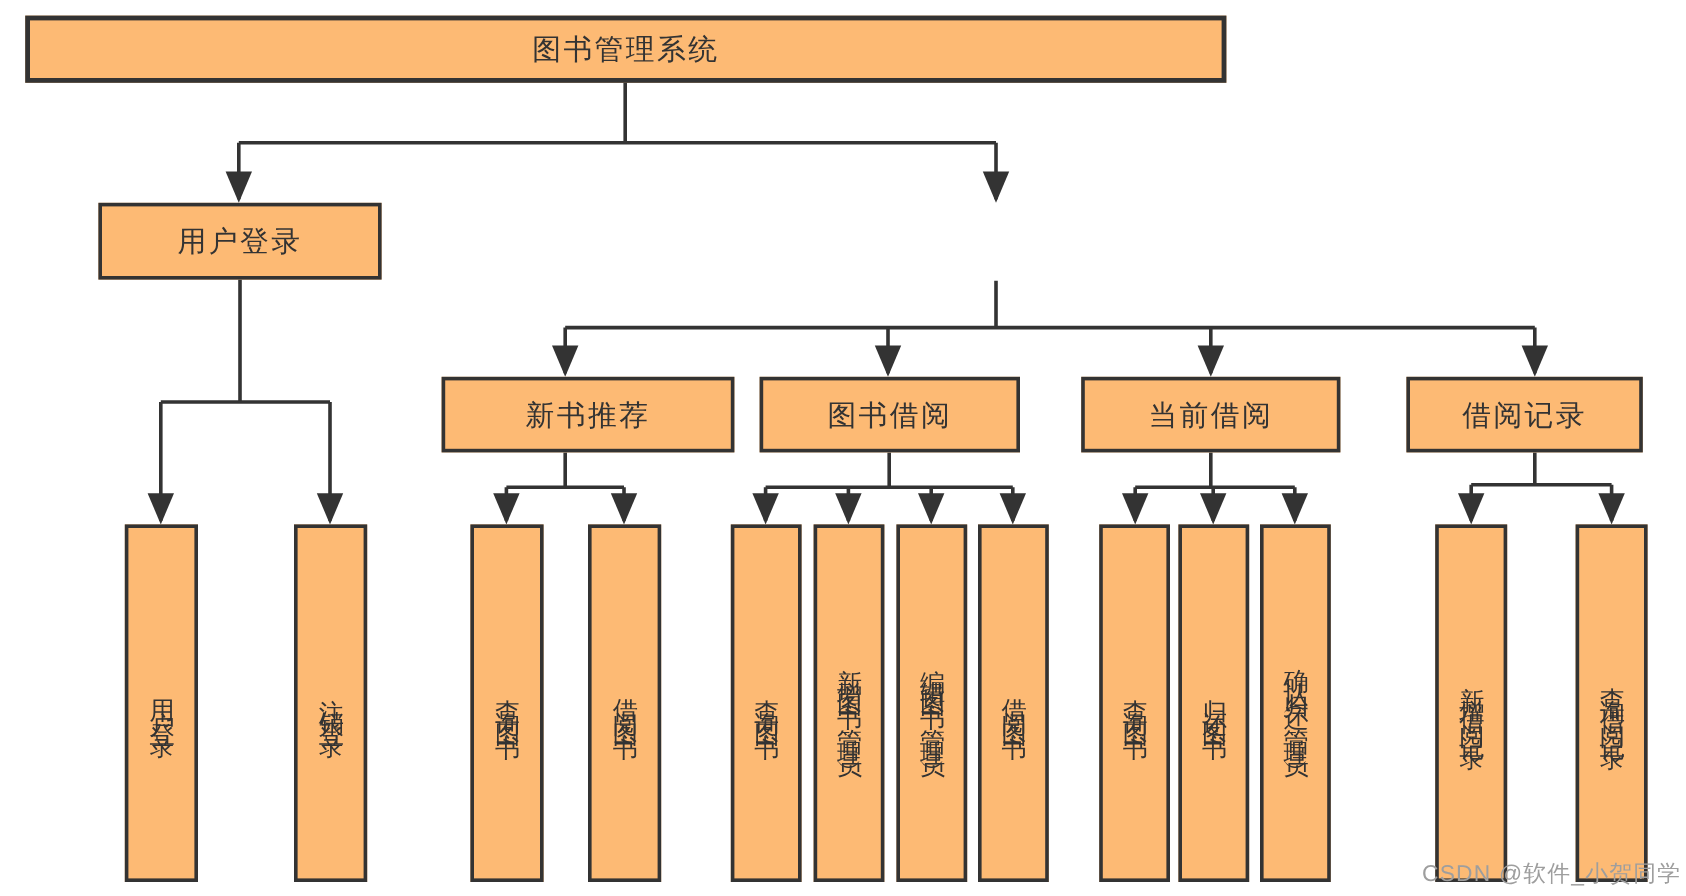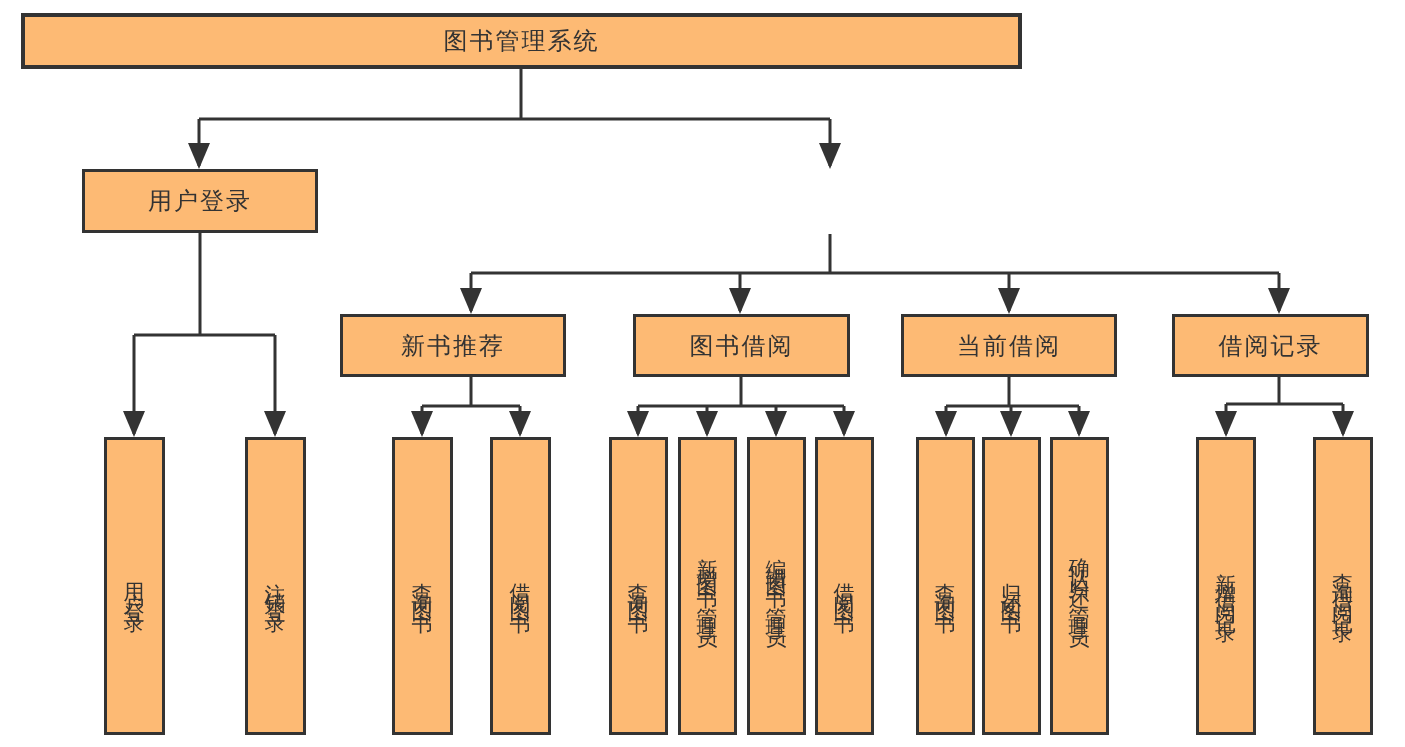--- a/index.html
+++ b/index.html
@@ -97,21 +97,21 @@
   </svg>
 
   <div class="box h root" style="left:21px;top:13px;width:1001px;height:56px">
     <span>图书管理系统</span>
   </div>
 
   <div class="box h" style="left:82px;top:169px;width:236px;height:64px">
     <span>用户登录</span>
   </div>
 
-  <div class="box h" style="left:340px;top:314px;width:226px;height:63px">
+  <div class="box h" style="left:368px;top:314px;width:244px;height:63px">
     <span>新书推荐</span>
   </div>
   <div class="box h" style="left:633px;top:314px;width:217px;height:63px">
     <span>图书借阅</span>
   </div>
   <div class="box h" style="left:901px;top:314px;width:216px;height:63px">
     <span>当前借阅</span>
   </div>
   <div class="box h" style="left:1172px;top:314px;width:197px;height:63px">
     <span>借阅记录</span>
@@ -154,13 +154,14 @@
     <span>确认归还（管理员）</span>
   </div>
 
   <div class="box leaf" style="left:1196px;top:437px;width:60px;height:298px">
     <span>新增借阅记录</span>
   </div>
   <div class="box leaf" style="left:1313px;top:437px;width:60px;height:298px">
     <span>查询借阅记录</span>
   </div>
 
+  <div class="watermark">CSDN @软件_小贺同学</div>
 </div>
 
 </body></html>

